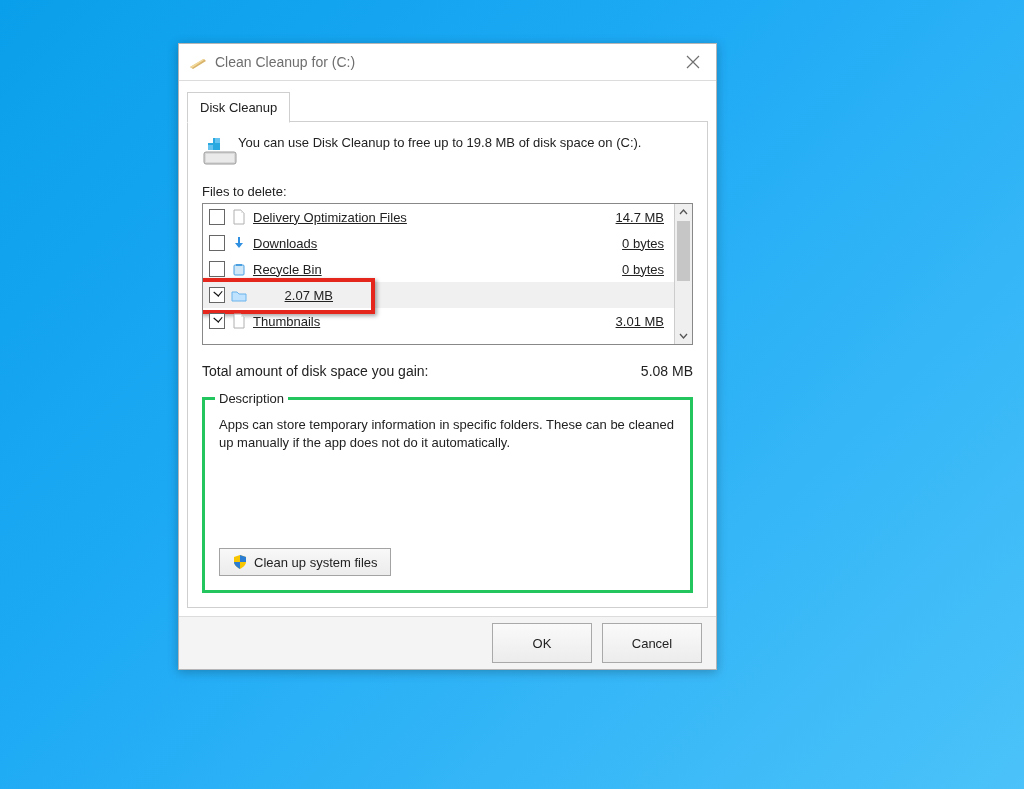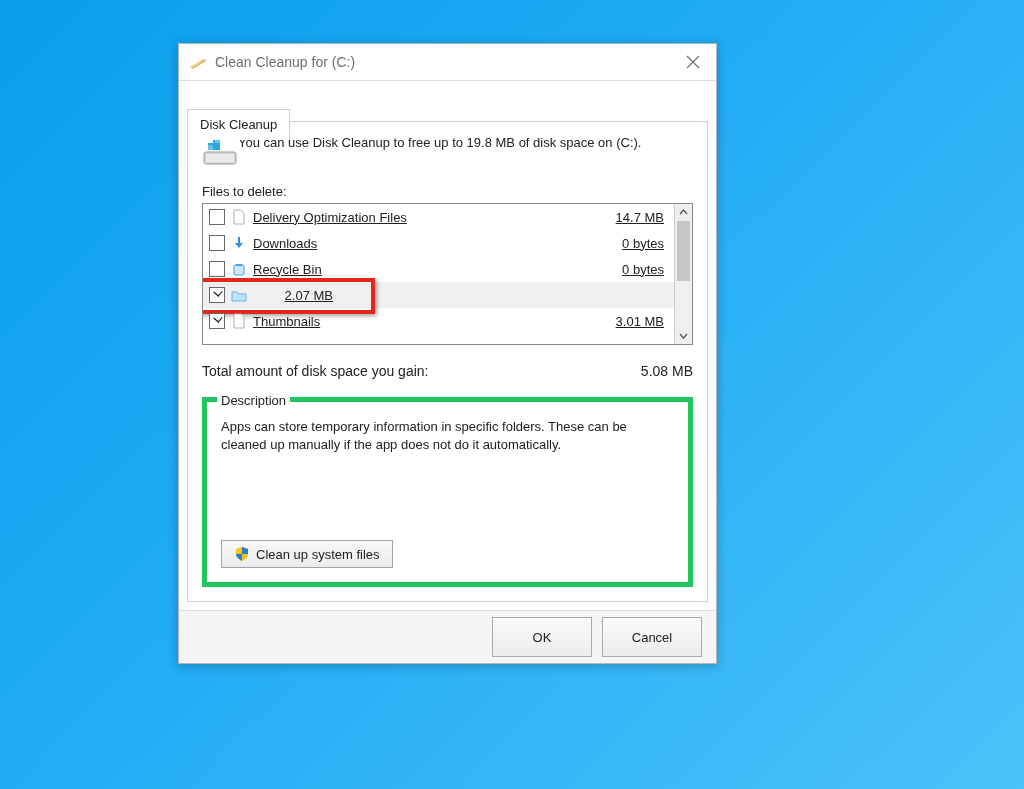--- a/index.html
+++ b/index.html
@@ -8,21 +8,21 @@
 .titlebar{height:36px;display:flex;align-items:center;background:#fff;border-bottom:1px solid #dcdcdc;}
 .titlebar .ticon{width:18px;height:18px;margin:0 8px 0 10px;display:inline-block;position:relative;}
 .titlebar .ticon svg{display:block;}
 .titlebar .ttitle{font-size:14px;color:#6e6e6e;}
 .titlebar .spacer{flex:1;}
 .close-btn{width:46px;height:36px;display:flex;align-items:center;justify-content:center;color:#707070;}
 .close-btn svg{width:14px;height:14px;stroke:currentColor;stroke-width:1.2;fill:none;}
 
 .body-area{background:#fff;padding:0;}
 .tabstrip{height:32px;border-bottom:1px solid #cfcfcf;position:relative;margin:8px 8px 0 8px;}
-.tab{position:absolute;top:20px;left:0;height:29px;padding:0 12px;border:1px solid #cfcfcf;border-bottom:1px solid #fff;background:#fff;display:flex;align-items:center;font-size:13px;text-align:center;}
+.tab{position:absolute;top:3px;left:0;height:29px;padding:0 12px;border:1px solid #cfcfcf;border-bottom:1px solid #fff;background:#fff;display:flex;align-items:center;font-size:13px;text-align:center;}
 .tab-content{border:1px solid #cfcfcf;border-top:none;margin:0 8px 8px 8px;padding:12px 14px 14px 14px;}
 
 .intro{display:flex;align-items:flex-start;margin-bottom:14px;}
 .drive-icon{width:36px;height:36px;flex:0 0 36px;}
 .intro-text{font-size:13px;line-height:1.35;}
 
 .label-row{font-size:13px;margin-bottom:4px;}
 
 .listbox{border:1px solid #888;height:140px;position:relative;display:flex;}
 .list-inner{flex:1;overflow:hidden;}
@@ -36,24 +36,24 @@
 .vscroll{width:17px;background:#efefef;border-left:1px solid #ccc;display:flex;flex-direction:column;}
 .sbtn{height:17px;display:flex;align-items:center;justify-content:center;color:#555;}
 .strack{flex:1;position:relative;}
 .sthumb{position:absolute;left:2px;right:2px;top:0;height:60px;background:#c6c6c6;}
 
 .highlight-box{position:absolute;border:4px solid #e5261d;pointer-events:none;box-shadow:2px 2px 4px rgba(0,0,0,.35);}
 
 .total-row{display:flex;margin-top:18px;font-size:14px;}
 .total-row .grow{flex:1;}
 
-.groupbox{position:relative;border:5px solid #22c55e;margin-top:18px;padding:16px 14px 14px 14px;}
+.groupbox{position:relative;border:3px solid #22c55e;margin-top:18px;padding:16px 14px 14px 14px;}
 .groupbox .legend{position:absolute;top:-9px;left:10px;background:#fff;padding:0 4px;font-size:13px;}
 .desc-text{font-size:13px;line-height:1.35;min-height:110px;}
-.sysfiles-btn{margin-top:12px;height:28px;border:1px solid #a3a3a3;background:linear-gradient(#f8f8f8,#ececec);padding:0 12px;display:inline-flex;align-items:center;gap:6px;font-size:13px;color:#222;}
+.sysfiles-btn{margin-top:22px;height:28px;border:1px solid #a3a3a3;background:linear-gradient(#f8f8f8,#ececec);padding:0 12px;display:inline-flex;align-items:center;gap:6px;font-size:13px;color:#222;}
 .shield{width:16px;height:16px;}
 
 .footer{height:52px;display:flex;align-items:center;justify-content:flex-end;gap:10px;padding:0 14px;background:#f4f4f4;border-top:1px solid #dcdcdc;}
 .btn{width:100px;height:40px;border:1px solid #a9a9a9;background:linear-gradient(#fafafa,#ececec);font-size:13px;color:#222;display:inline-flex;align-items:center;justify-content:center;}
 
 svg{display:block;}
 </style>
 </head>
 <body>
 

